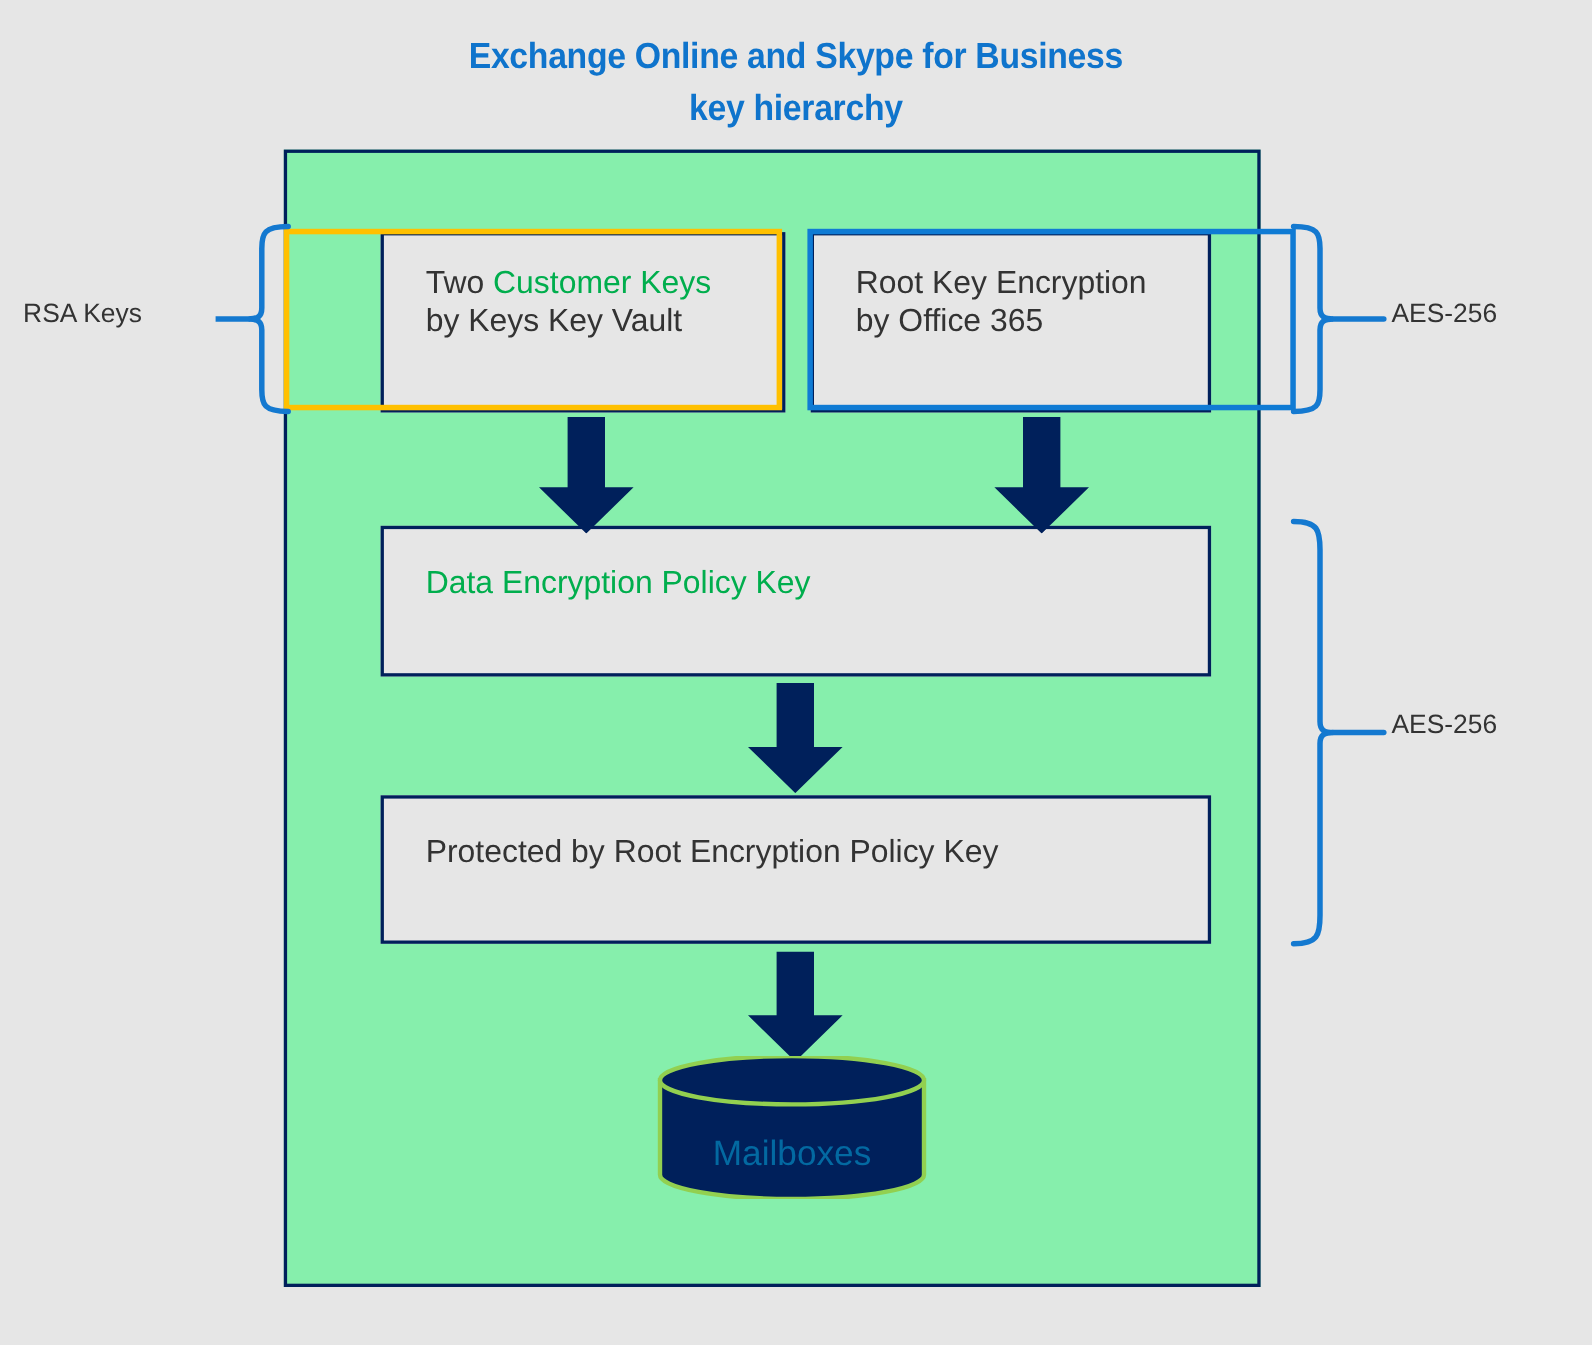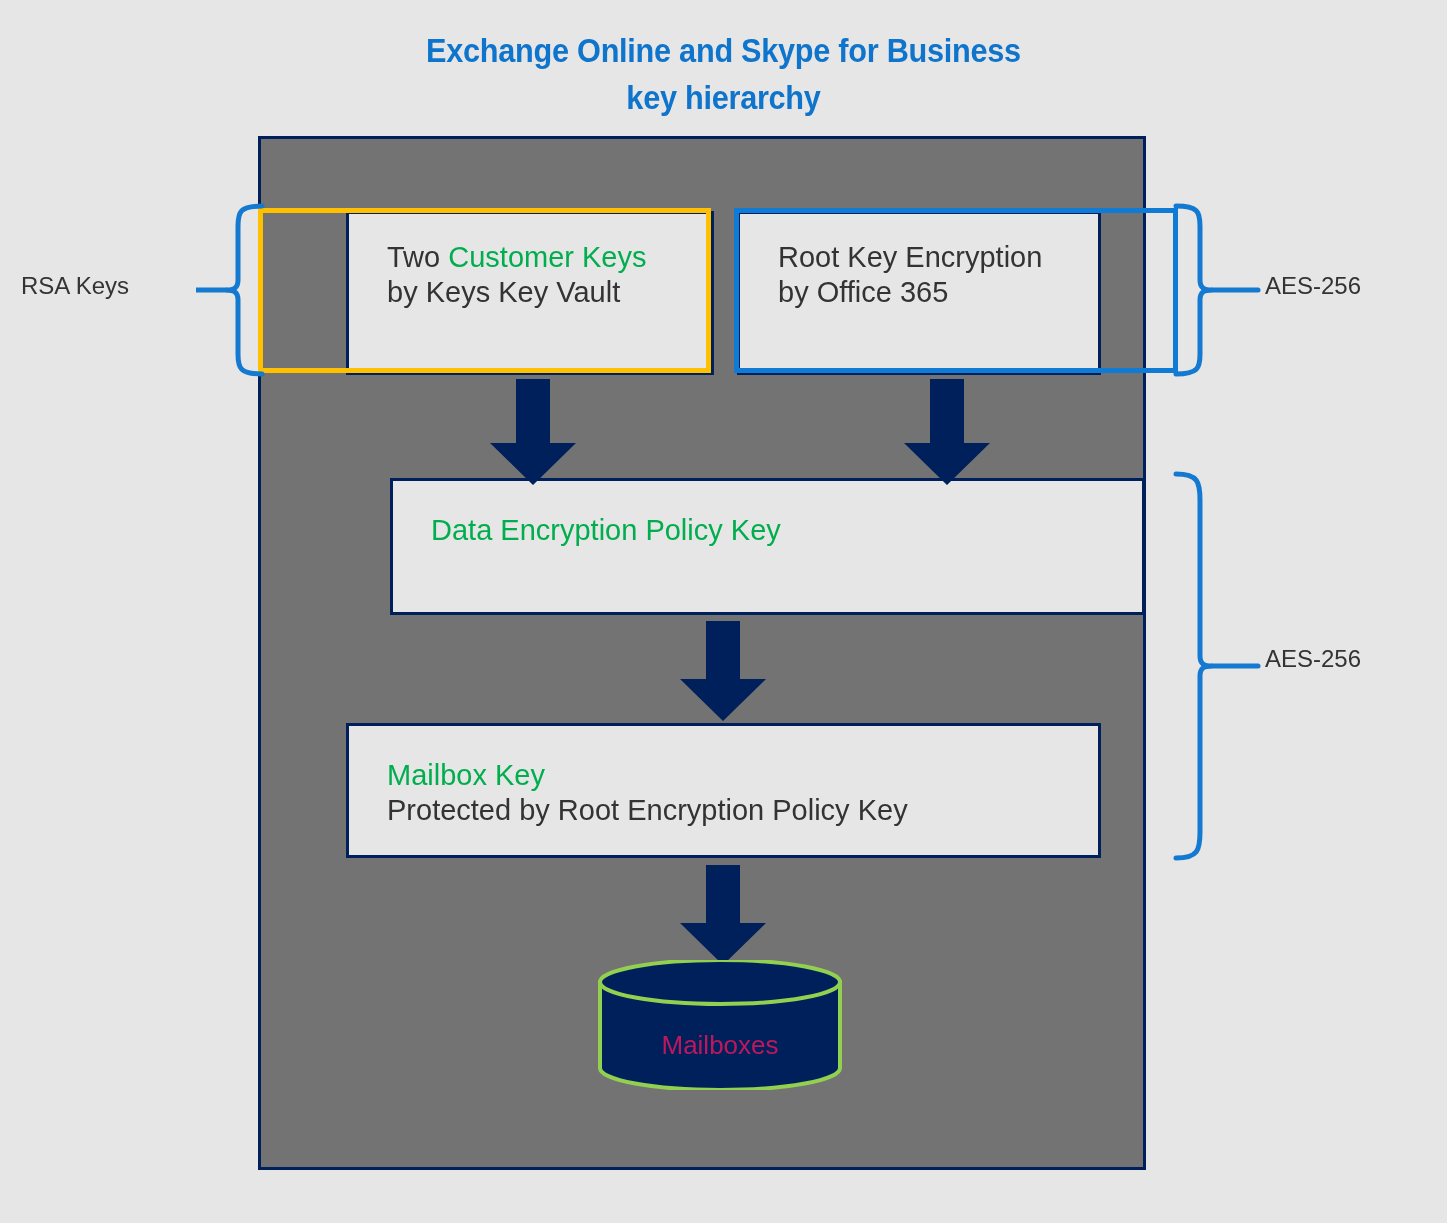--- a/index.html
+++ b/index.html
@@ -34,21 +34,21 @@
   }
 
   
   #outer-container {
     position: absolute;
     left: 258px;
     top: 136px;
     width: 888px;
     height: 1034px;
     box-sizing: border-box;
-    background: #737373;
+    background: #86efac;
     border: 3px solid #00205b;
   }
 
   
   .key-box {
     position: absolute;
     box-sizing: border-box;
     background: #e6e6e6;
     border: 3px solid #00205b;
     padding: 26px 0 0 38px;
@@ -75,21 +75,20 @@
     height: 164px;
   }
 
   
   #dep-key-box {
     left: 85px;
     top: 339px;   
     width: 755px; 
     height: 137px;
     padding-top: 32px;
-    margin-left: 44px;
   }
   #mailbox-key-box {
     left: 85px;
     top: 584px;   
     width: 755px;
     height: 135px;
     padding-top: 32px;
   }
 
   
@@ -123,22 +122,22 @@
     top: 960px;
     width: 248px;
     height: 130px;
   }
   #mailboxes-label {
     position: absolute;
     left: 596px;
     top: 1032px;
     width: 248px;
     text-align: center;
-    color: #be185d;
-    font-size: 26px;
+    color: #0369a1;
+    font-size: 32px;
     line-height: 1;
   }
 
   
   .brace { position: absolute; }
   .side-label {
     position: absolute;
     font-size: 24px;
     color: #333333;
     white-space: nowrap;
@@ -163,21 +162,20 @@
   <div class="key-box" id="availability-key-box">
     <div class="key-line">Root Key Encryption</div>
     <div class="key-line">by Office 365</div>
   </div>
 
   <div class="key-box" id="dep-key-box">
     <div class="key-line key-accent">Data Encryption Policy Key</div>
   </div>
 
   <div class="key-box" id="mailbox-key-box">
-    <div class="key-line key-accent">Mailbox Key</div>
     <div class="key-line">Protected by Root Encryption Policy Key</div>
   </div>
 
   <svg class="flow-arrow" style="left:222px; top:240px;" width="100" height="106" viewBox="0 0 100 106">
     <polygon points="33,0 67,0 67,64 93,64 50,106 7,64 33,64" fill="#00205b"></polygon>
   </svg>
 
   <svg class="flow-arrow" style="left:636px; top:240px;" width="100" height="106" viewBox="0 0 100 106">
     <polygon points="33,0 67,0 67,64 93,64 50,106 7,64 33,64" fill="#00205b"></polygon>
   </svg>

